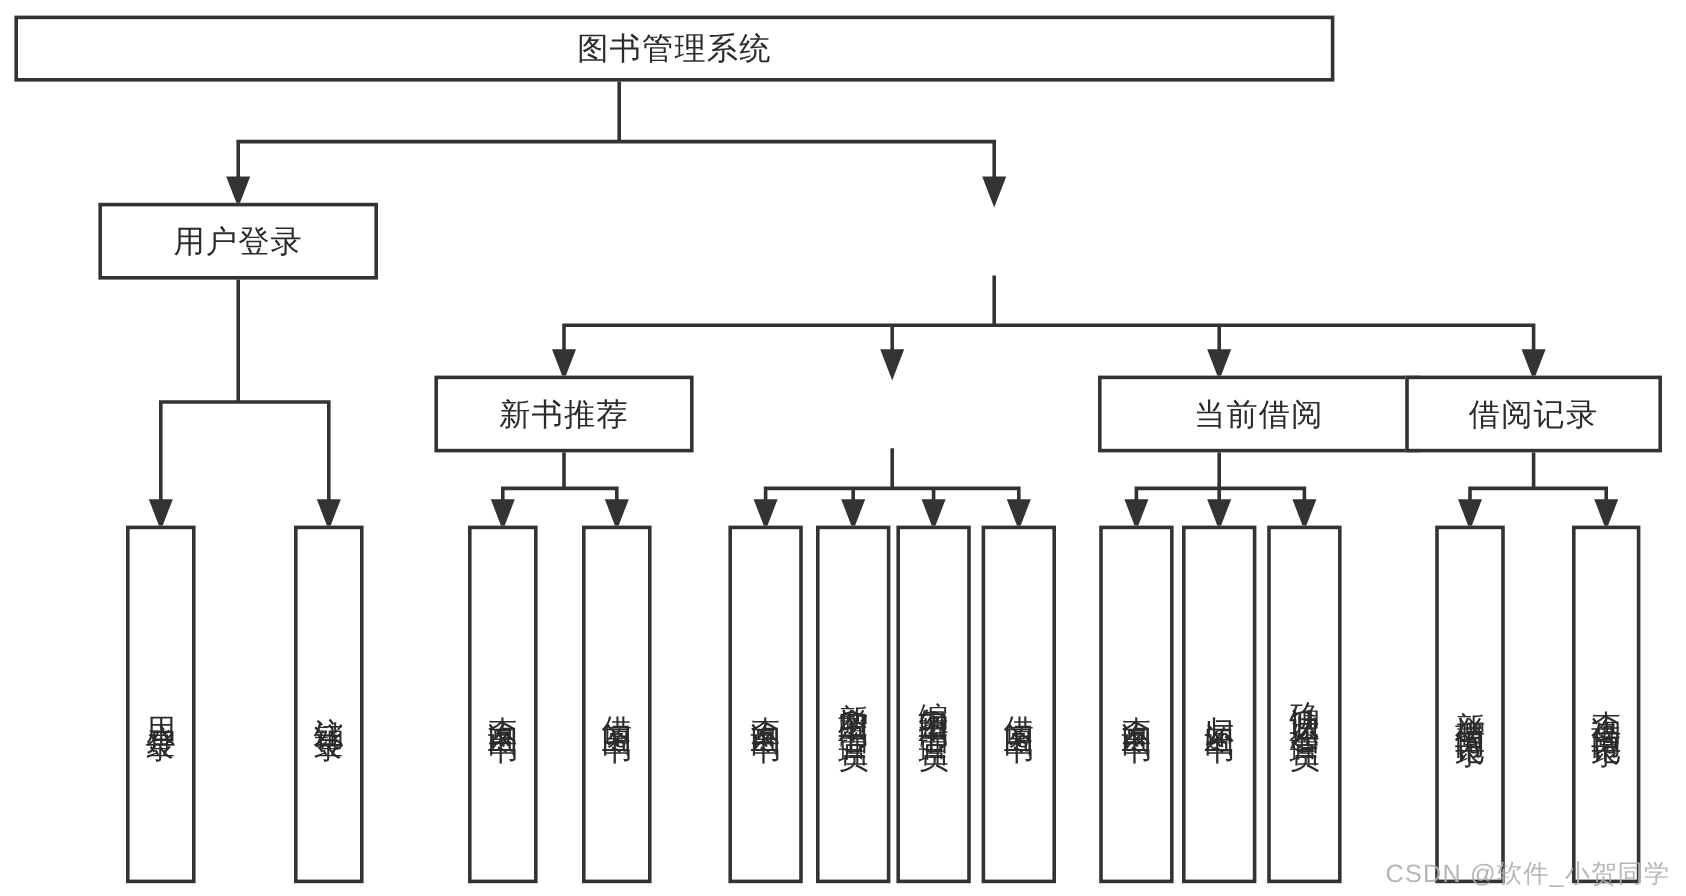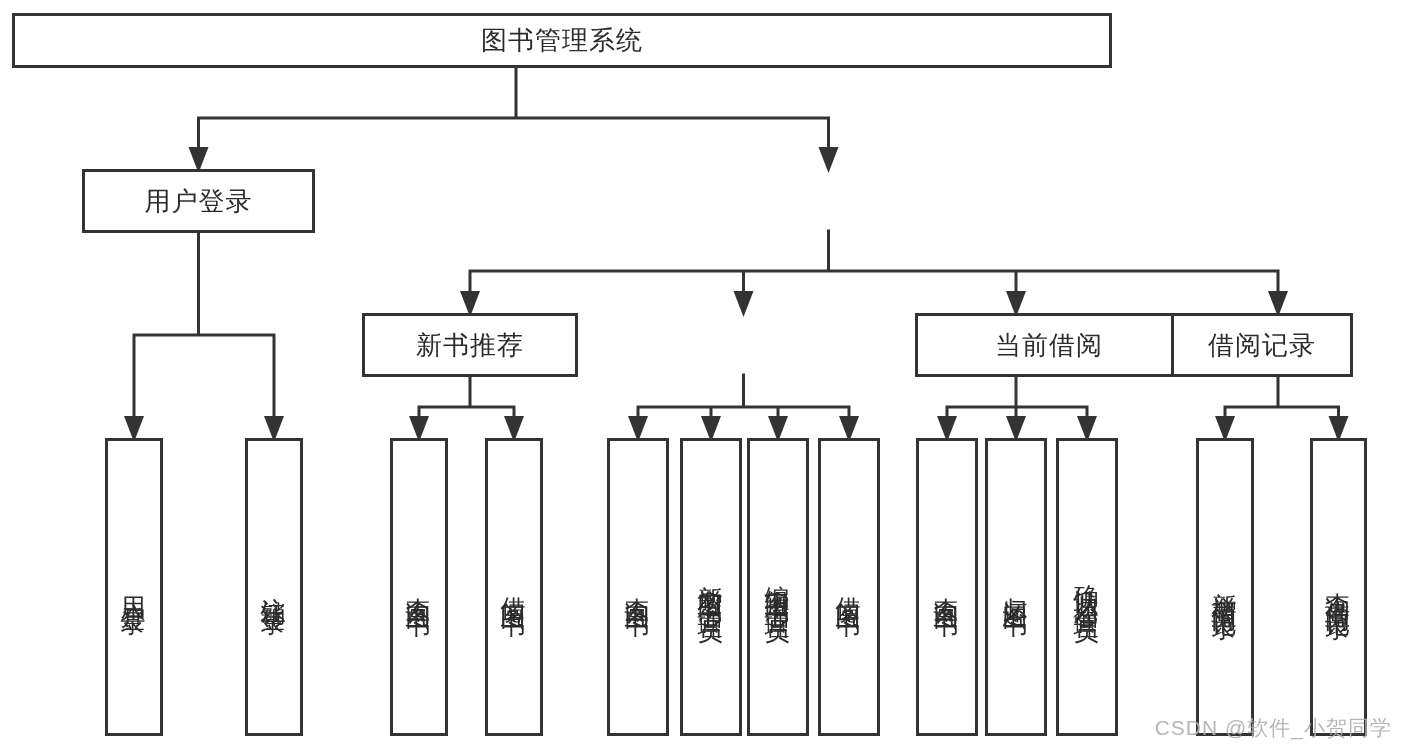--- a/index.html
+++ b/index.html
@@ -71,21 +71,21 @@
       <polygon points="937,416 957,416 947,442" fill="#333333"></polygon>
       <polygon points="1006,416 1026,416 1016,442" fill="#333333"></polygon>
       <polygon points="1077,416 1097,416 1087,442" fill="#333333"></polygon>
       <polygon points="1215,416 1235,416 1225,442" fill="#333333"></polygon>
       <polygon points="1328.5,416 1348.5,416 1338.5,442" fill="#333333"></polygon>
     </svg>
   <div class="node horizontal" style="left: 12px; top: 13px; width: 1100px; height: 55px;">图书管理系统</div>
     <div class="node horizontal" style="left: 82px; top: 169px; width: 233px; height: 64px;">用户登录</div>
     <div class="node horizontal" style="left: 362px; top: 313px; width: 216px; height: 64px;">新书推荐</div>
     <div class="node horizontal" style="left: 903px; top: 313px; width: 268px; height: 64px; margin-left: 12px;">当前借阅</div>
-    <div class="node horizontal" style="left: 1171px; top: 313px; width: 182px; height: 64px;">借阅记录</div>
+    <div class="node horizontal" style="left: 1171px; top: 313px; width: 214px; height: 64px;">借阅记录</div>
     <div class="node vertical" style="left: 105px; top: 438px; width: 58px; height: 298px;">用户登录</div>
     <div class="node vertical" style="left: 245px; top: 438px; width: 58px; height: 298px;">注销登录</div>
     <div class="node vertical" style="left: 390px; top: 438px; width: 58px; height: 298px;">查询图书</div>
     <div class="node vertical" style="left: 485px; top: 438px; width: 58px; height: 298px;">借阅图书</div>
     <div class="node vertical" style="left: 607px; top: 438px; width: 62px; height: 298px;">查询图书</div>
     <div class="node vertical" style="left: 680px; top: 438px; width: 62px; height: 298px;">新增图书（管理员）</div>
     <div class="node vertical" style="left: 747px; top: 438px; width: 62px; height: 298px;">编辑图书（管理员）</div>
     <div class="node vertical" style="left: 818px; top: 438px; width: 62px; height: 298px;">借阅图书</div>
     <div class="node vertical" style="left: 916px; top: 438px; width: 62px; height: 298px;">查询图书</div>
     <div class="node vertical" style="left: 985px; top: 438px; width: 62px; height: 298px;">归还图书</div>

